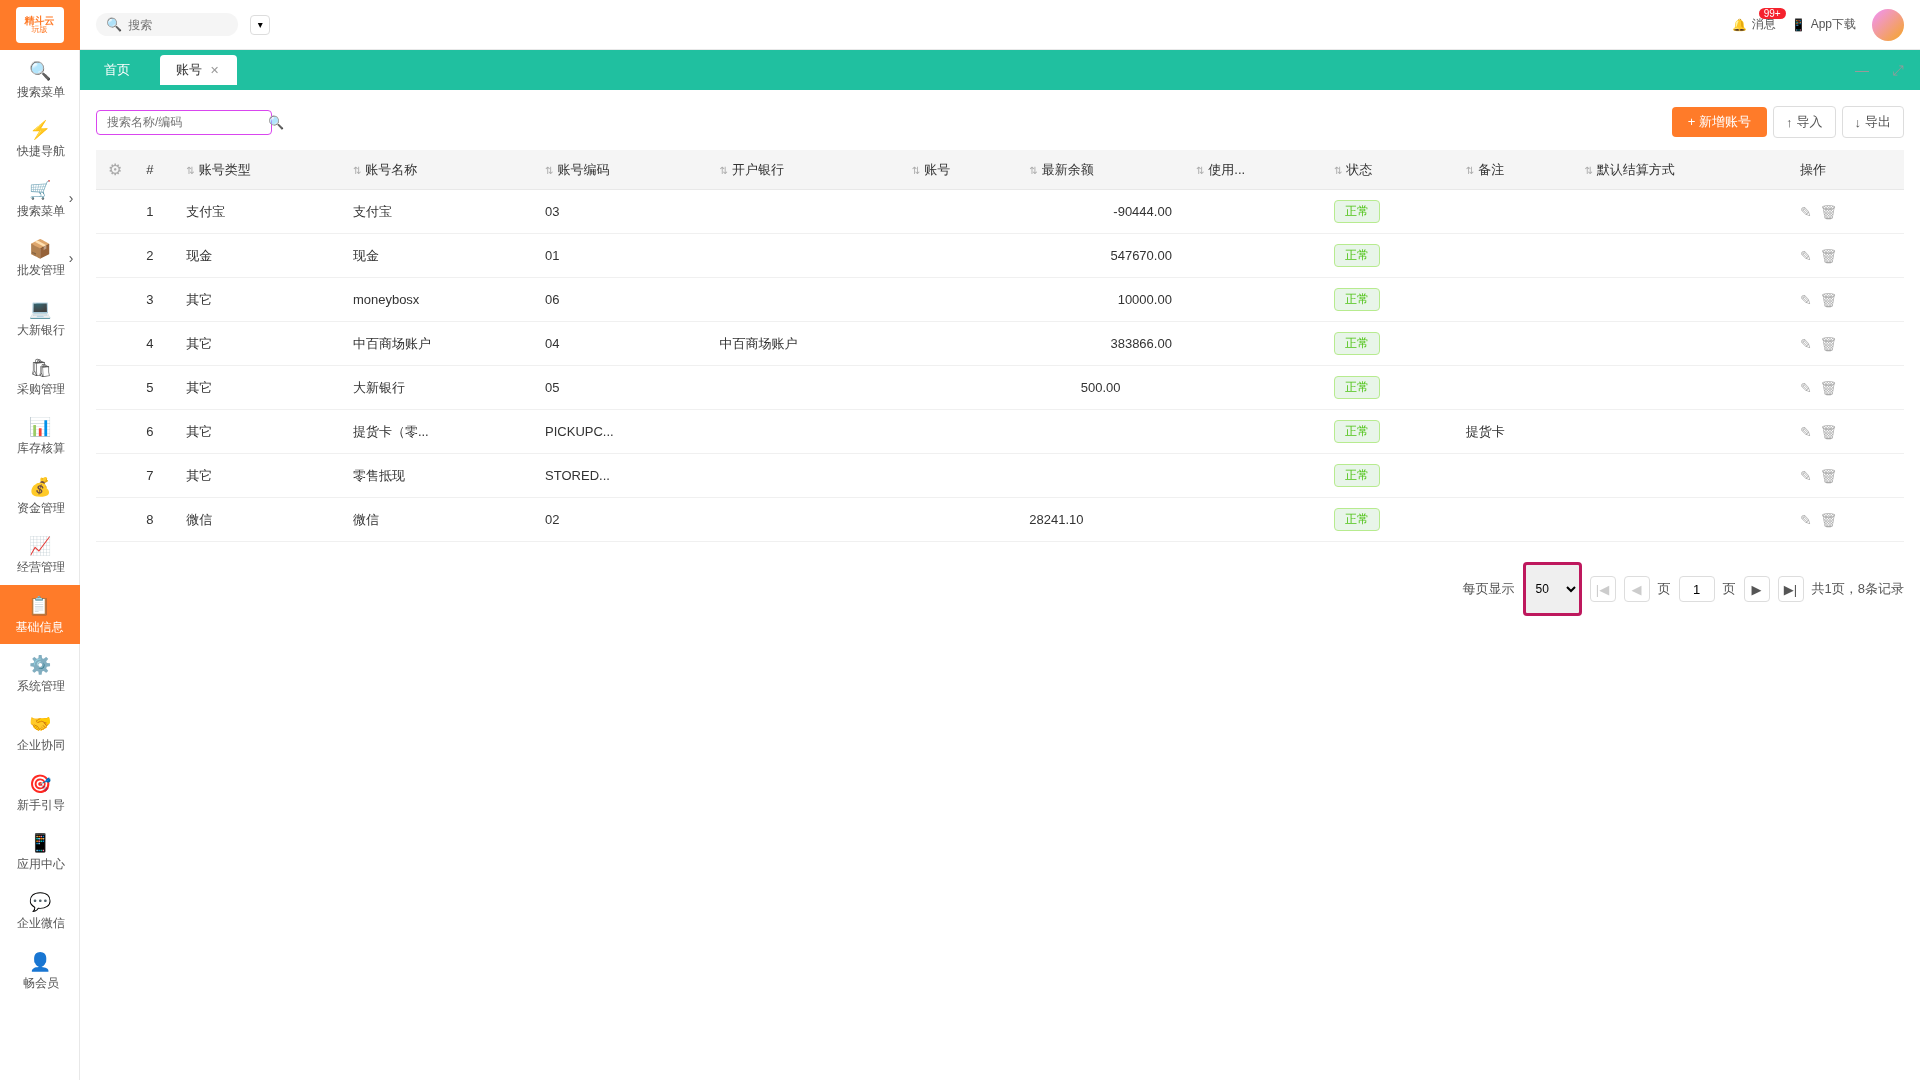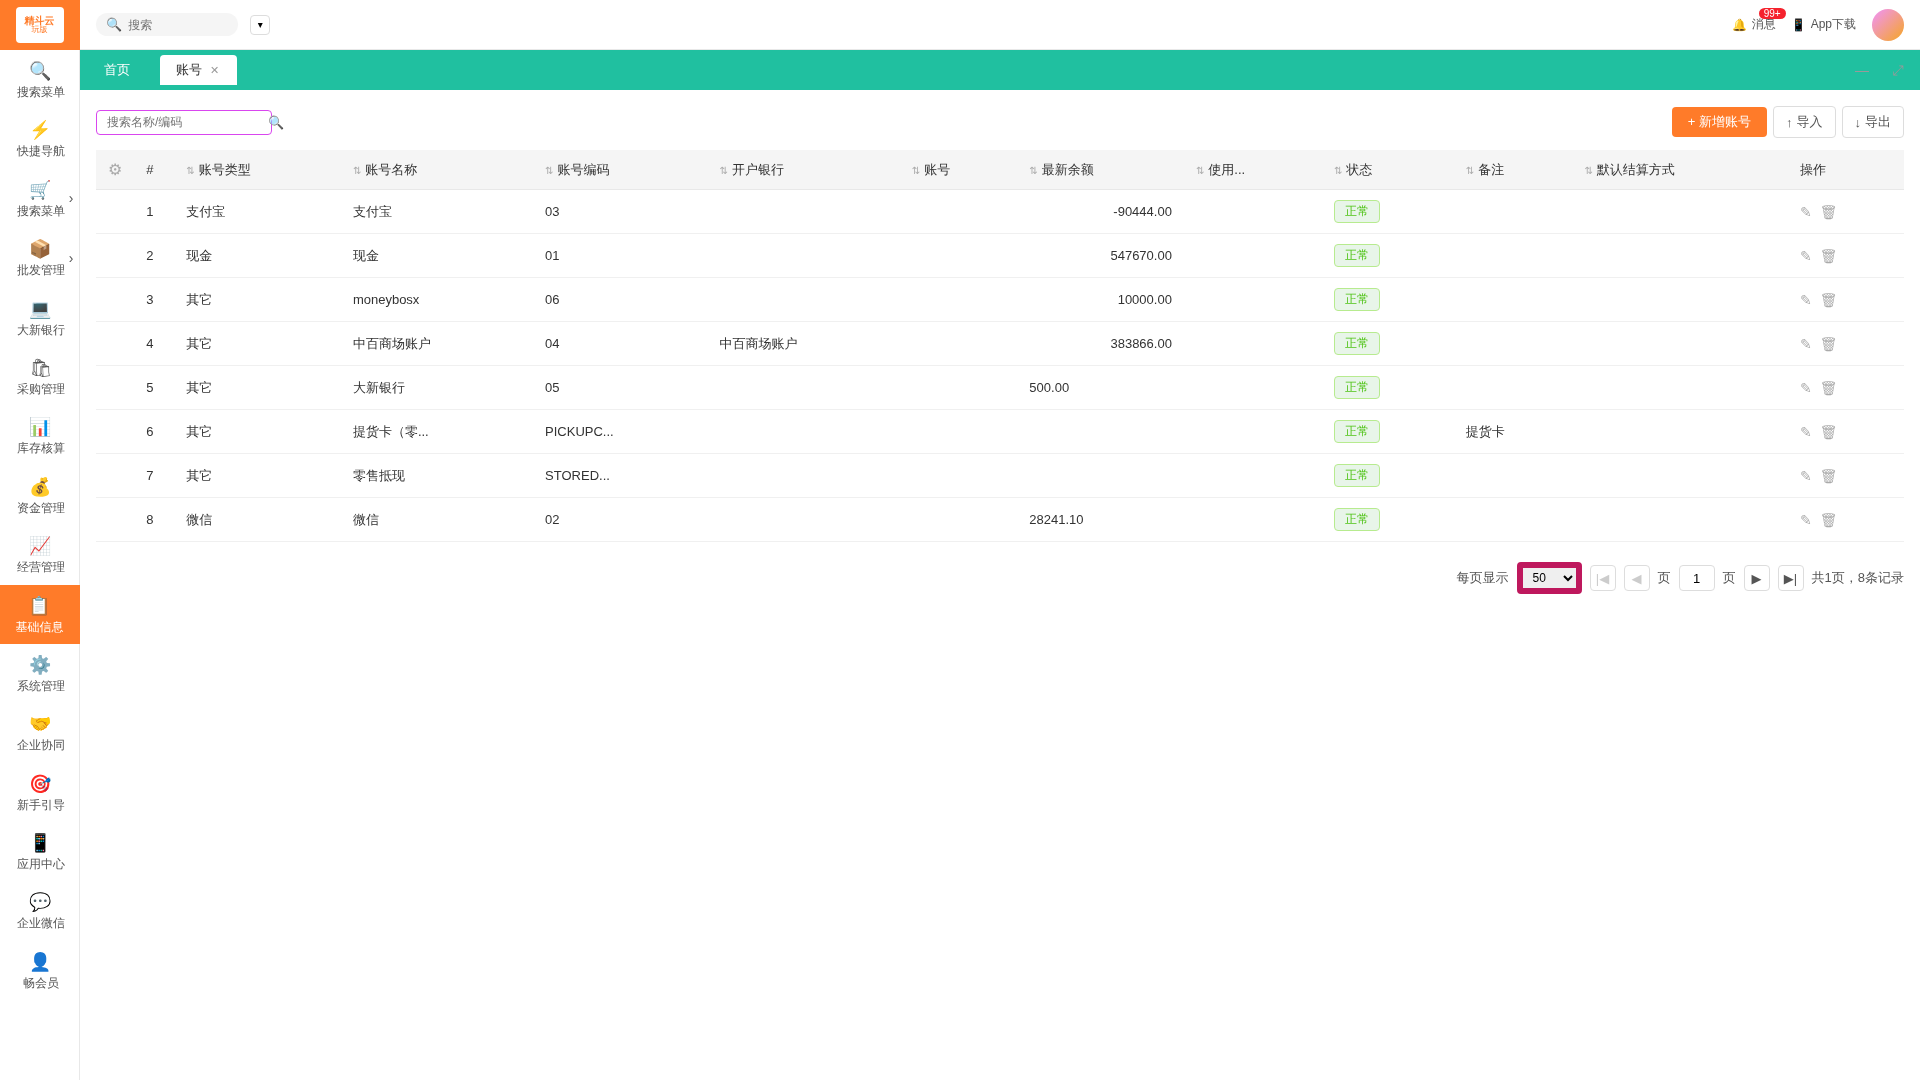--- a/index.html
+++ b/index.html
@@ -59,21 +59,21 @@
     .status-badge { display: inline-block; padding: 2px 10px; border-radius: 4px; font-size: 12px; background: #e8f5e9; color: #52c41a; border: 1px solid #b7eb8f; }
     .col-num { color: #999; width: 40px; }
     .col-actions { white-space: nowrap; display: flex; gap: 8px; }
     .action-icon { color: #aaa; cursor: pointer; font-size: 14px; }
     .settings-col { width: 36px; }
     .settings-icon { color: #aaa; cursor: pointer; font-size: 16px; }
 
     
     .pagination { display: flex; align-items: center; justify-content: flex-end; padding: 12px 0; gap: 8px; font-size: 13px; color: #555; margin-top: 8px; }
     .pagination-label { color: #555; }
-    .page-size-select { border: 6px solid #be185d; border-radius: 4px; padding: 2px 6px; font-size: 12px; outline: none; }
+    .page-size-select { border: 3px solid #be185d; border-radius: 4px; padding: 16px 6px; font-size: 12px; outline: none; }
     .page-btn { width: 26px; height: 26px; display: flex; align-items: center; justify-content: center; border: 1px solid #ddd; border-radius: 4px; cursor: pointer; color: #555; font-size: 13px; background: #fff; }
     .page-btn.disabled { color: #ccc; cursor: not-allowed; }
     .page-input { width: 36px; height: 26px; border: 1px solid #ddd; border-radius: 4px; text-align: center; font-size: 13px; outline: none; }
     .total-info { color: #555; }
 
     .expand-btn { background: #fff; border: 1px solid #ddd; border-radius: 4px; width: 20px; height: 20px; display: flex; align-items: center; justify-content: center; cursor: pointer; font-size: 10px; }
     
     
     .window-controls { display: flex; align-items: center; gap: 8px; }
     .win-btn { width: 28px; height: 28px; display: flex; align-items: center; justify-content: center; cursor: pointer; color: #999; font-size: 14px; border-radius: 4px; }
@@ -319,21 +319,21 @@
     </td>
   </tr>
           <tr>
     <td></td>
     <td class="col-num">5</td>
     <td>其它</td>
     <td>大新银行</td>
     <td>05</td>
     <td></td>
     <td></td>
-    <td style="text-align:left;">500.00</td>
+    <td style="text-align:center;">500.00</td>
     <td></td>
     <td><span class="status-badge">正常</span></td>
     <td></td>
     <td></td>
     <td>
       <div class="col-actions">
         <span class="action-icon" title="编辑">✎</span>
         <span class="action-icon" title="删除">🗑</span>
       </div>
     </td>

